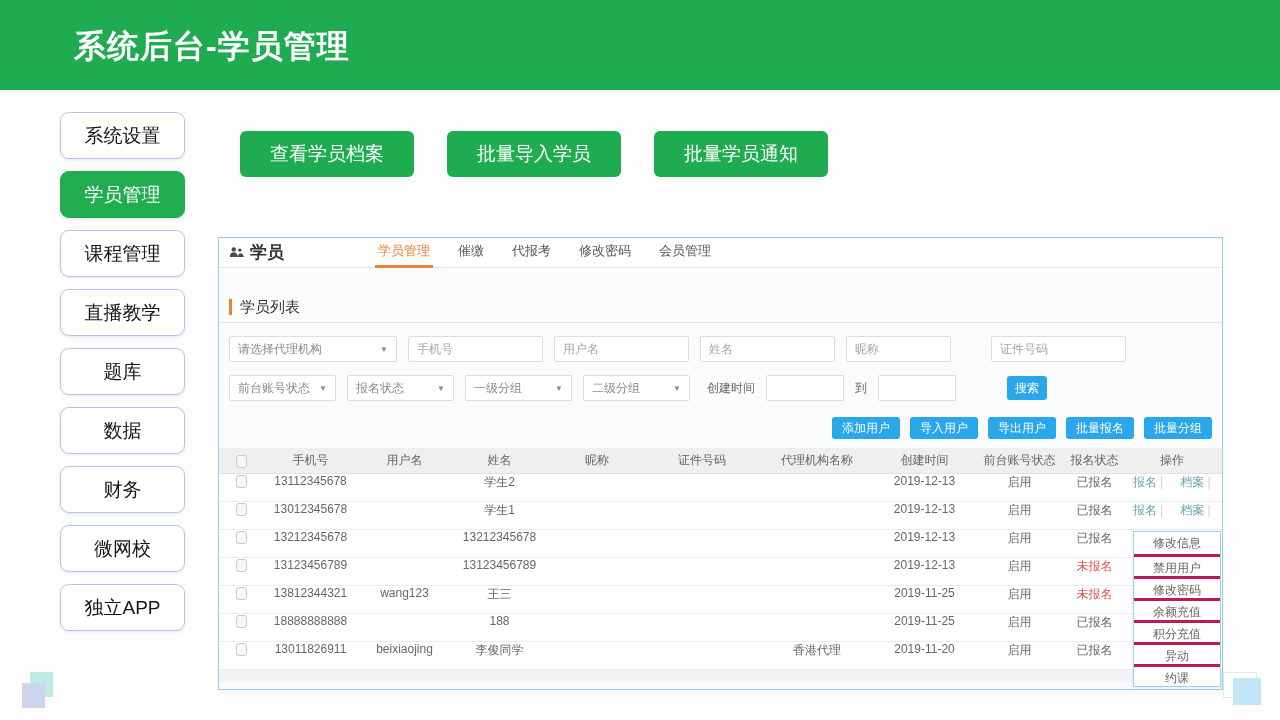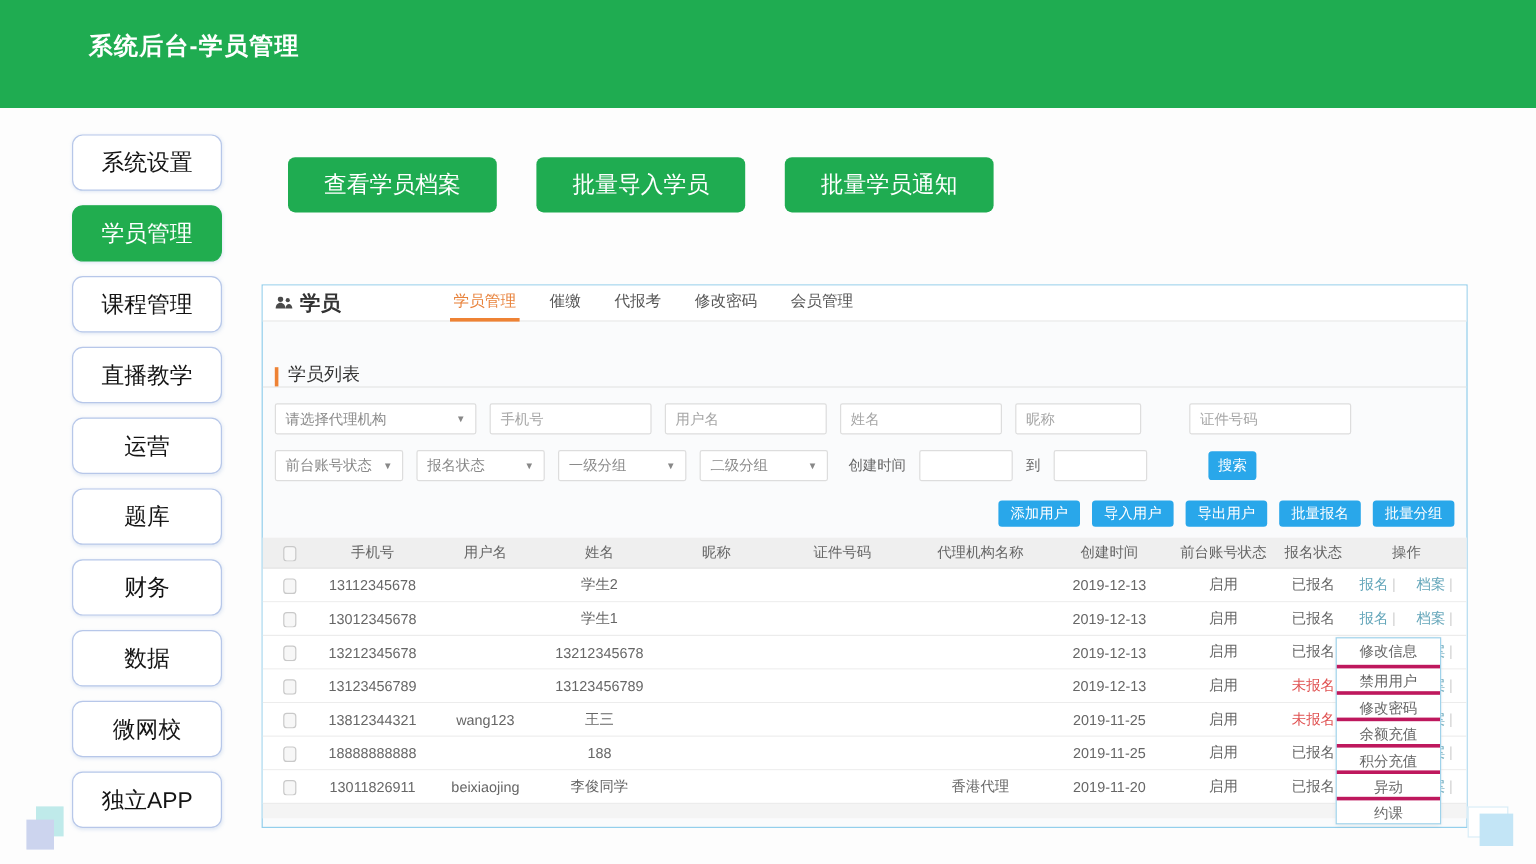--- a/index.html
+++ b/index.html
@@ -4,21 +4,21 @@
 <style>
   * { box-sizing: border-box; }
   html,body { margin:0; padding:0; }
   body {
     width:1280px; height:720px; position:relative; overflow:hidden;
     background:#fdfdfd;
     font-family:"Liberation Sans","DejaVu Sans",sans-serif;
   }
   
   .app-header { height:90px; background:#1fac51; }
-  .app-title { padding:25px 0 0 74px; color:#fff; font-size:20px; font-weight:600; letter-spacing:1px; }
+  .app-title { padding:25px 0 0 74px; color:#fff; font-size:32px; font-weight:600; letter-spacing:1px; }
 
   
   .sidebar { position:absolute; left:60px; top:112px; width:125px; }
   .side-btn {
     height:47px; margin-bottom:12px; background:#fff;
     border:1px solid #b7c7e9; border-radius:9px;
     display:flex; align-items:center; justify-content:center;
     font-size:19px; color:#141414; cursor:pointer;
     box-shadow:0 1px 3px rgba(160,185,225,.3);
   }
@@ -42,21 +42,21 @@
     display:flex; align-items:center; padding:0 10px;
   }
   .module { display:flex; gap:6px; align-items:center; font-size:17px; color:#333; width:146px; font-weight:bold; }
   .module svg { flex:0 0 auto; }
   .tab {
     font-size:13px; color:#555; margin-right:22px; padding:0 3px;
     height:30px; line-height:26px; border-bottom:3px solid transparent; cursor:pointer;
   }
   .tab.active { color:#e8823b; border-bottom-color:#ee8234; }
 
-  .section-head { margin-top:24px; height:31px; display:flex; align-items:flex-end; padding-left:10px; border-bottom:1px solid #e4e4e4; }
+  .section-head { margin-top:24px; height:31px; display:flex; align-items:center; padding-left:10px; border-bottom:1px solid #e4e4e4; }
   .obar { width:3px; height:16px; background:#ee8234; margin-right:8px; }
   .section-title { font-size:15px; color:#333; }
 
   .filters { padding:13px 10px 0; }
   .frow { display:flex; align-items:center; gap:11px; margin-bottom:13px; }
   .f-input {
     height:26px; border:1px solid #ddd; background:#fff; padding:0 8px;
     font-size:12px; color:#666; border-radius:2px; outline:none;
     font-family:"Liberation Sans","DejaVu Sans",sans-serif;
   }
@@ -78,34 +78,34 @@
   .bulkrow { display:flex; justify-content:flex-end; gap:10px; padding:3px 10px 9px; }
   .bulk-btn {
     height:22px; padding:0 10px; background:#29a7ea; color:#fff; border:none;
     border-radius:3px; font-size:12px; cursor:pointer; white-space:nowrap;
     font-family:"Liberation Sans","DejaVu Sans",sans-serif;
   }
 
   
   .table { margin:0; background:#fff; }
   .thead { display:flex; align-items:center; height:26px; background:#efefef; border-bottom:1px solid #e2e2e2; }
-  .tr { display:flex; align-items:center; height:28px; background:#fff; border-bottom:1px solid #ececec; }
+  .tr { display:flex; height:28px; background:#fff; border-bottom:1px solid #ececec; }
   .th,.td { font-size:12px; color:#666; text-align:center; overflow:hidden; white-space:nowrap; }
   .c0{width:45px}.c1{width:93px}.c2{width:95px}.c3{width:95px}.c4{width:100px}
   .c5{width:110px}.c6{width:120px}.c7{width:95px}.c8{width:95px}.c9{width:55px}.c10{width:100px}
   .red { color:#e05252; }
   .cbx { display:inline-block; width:11px; height:13px; border:1px solid #c9c9c9; border-radius:3px; background:#f7f7f7; vertical-align:middle; cursor:pointer; }
   .ops a { color:#64a6ba; text-decoration:none; cursor:pointer;margin-left:11px; }
   .ops a.underline { text-decoration:underline; }
   .sep { color:#d0d0d0; font-style:normal; margin:0 3px; }
   .tfoot { height:12px; background:#f4f4f4; }
 
   
   .menu {
-    position:absolute; left:894px; top:293px; width:88px; background:#fff;
+    position:absolute; left:914px; top:293px; width:88px; background:#fff;
     border:1px solid #9fd2ea; z-index:5; box-shadow:0 1px 4px rgba(0,0,0,.07);
   }
   .menu-item { height:22px; line-height:22px; text-align:center; font-size:12px; color:#666; cursor:pointer; }
   .menu-item + .menu-item { border-top:3px solid #be185d; }
 
   
   .sq { position:absolute; }
   .sq-cyan-l  { left:30px;  top:672px; width:23px; height:25px; background:#bfeaea; }
   .sq-lav-l   { left:22px;  top:683px; width:23px; height:25px; background:#ccd4ee; }
   .sq-white-r { left:1223px; top:672px; width:34px; height:26px; background:#fff; border:1px solid #d9edf7; }
@@ -129,34 +129,31 @@
     </div>
 
     <div class="side-btn">
       <span>课程管理</span>
     </div>
 
     <div class="side-btn">
       <span>直播教学</span>
     </div>
 
-    <div class="side-btn">
-      <span>运营</span>
-    </div>
 
     <div class="side-btn">
       <span>题库</span>
     </div>
 
     <div class="side-btn">
+      <span>数据</span>
+    </div>
+
+    <div class="side-btn">
       <span>财务</span>
-    </div>
-
-    <div class="side-btn">
-      <span>数据</span>
     </div>
 
     <div class="side-btn">
       <span>微网校</span>
     </div>
 
     <div class="side-btn">
       <span>独立APP</span>
     </div>
 

